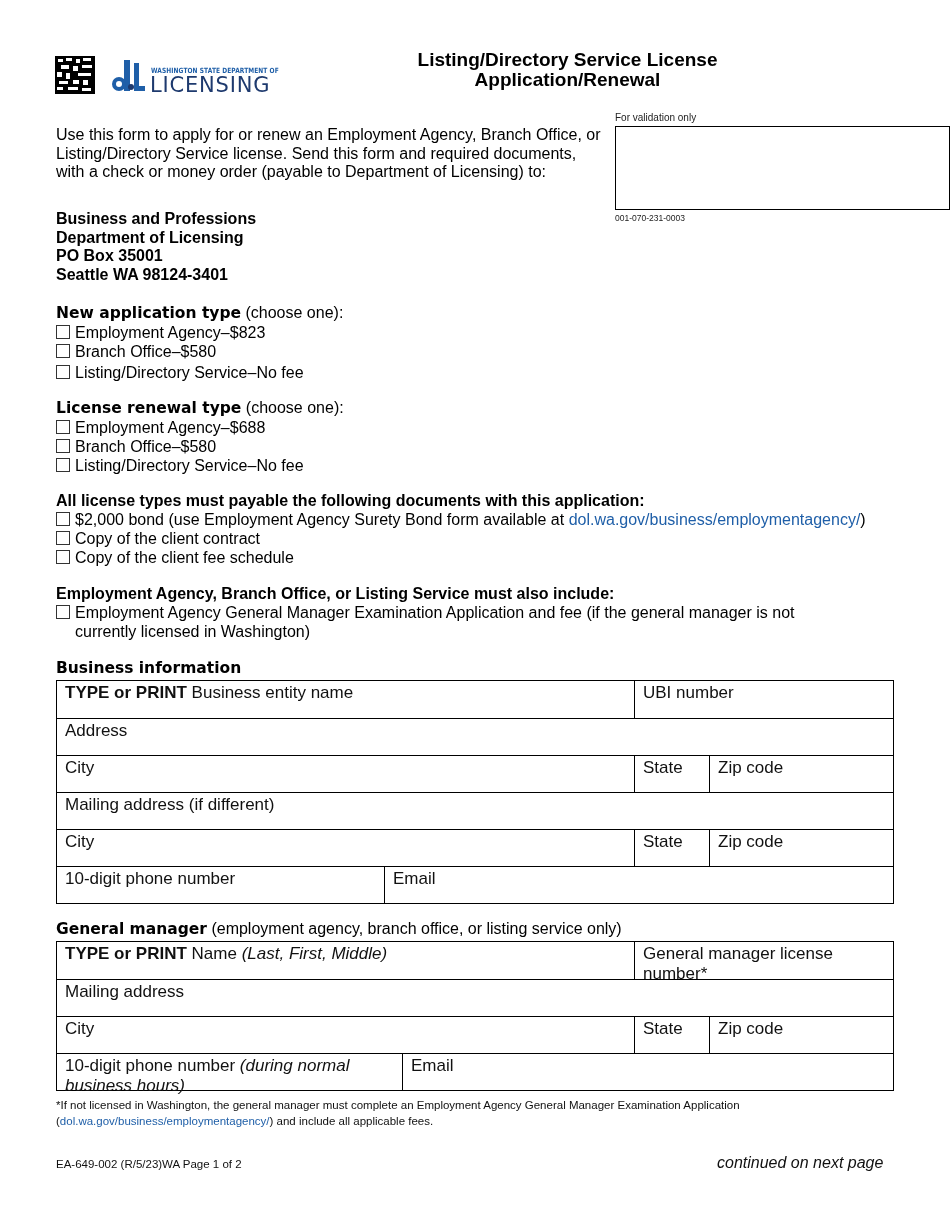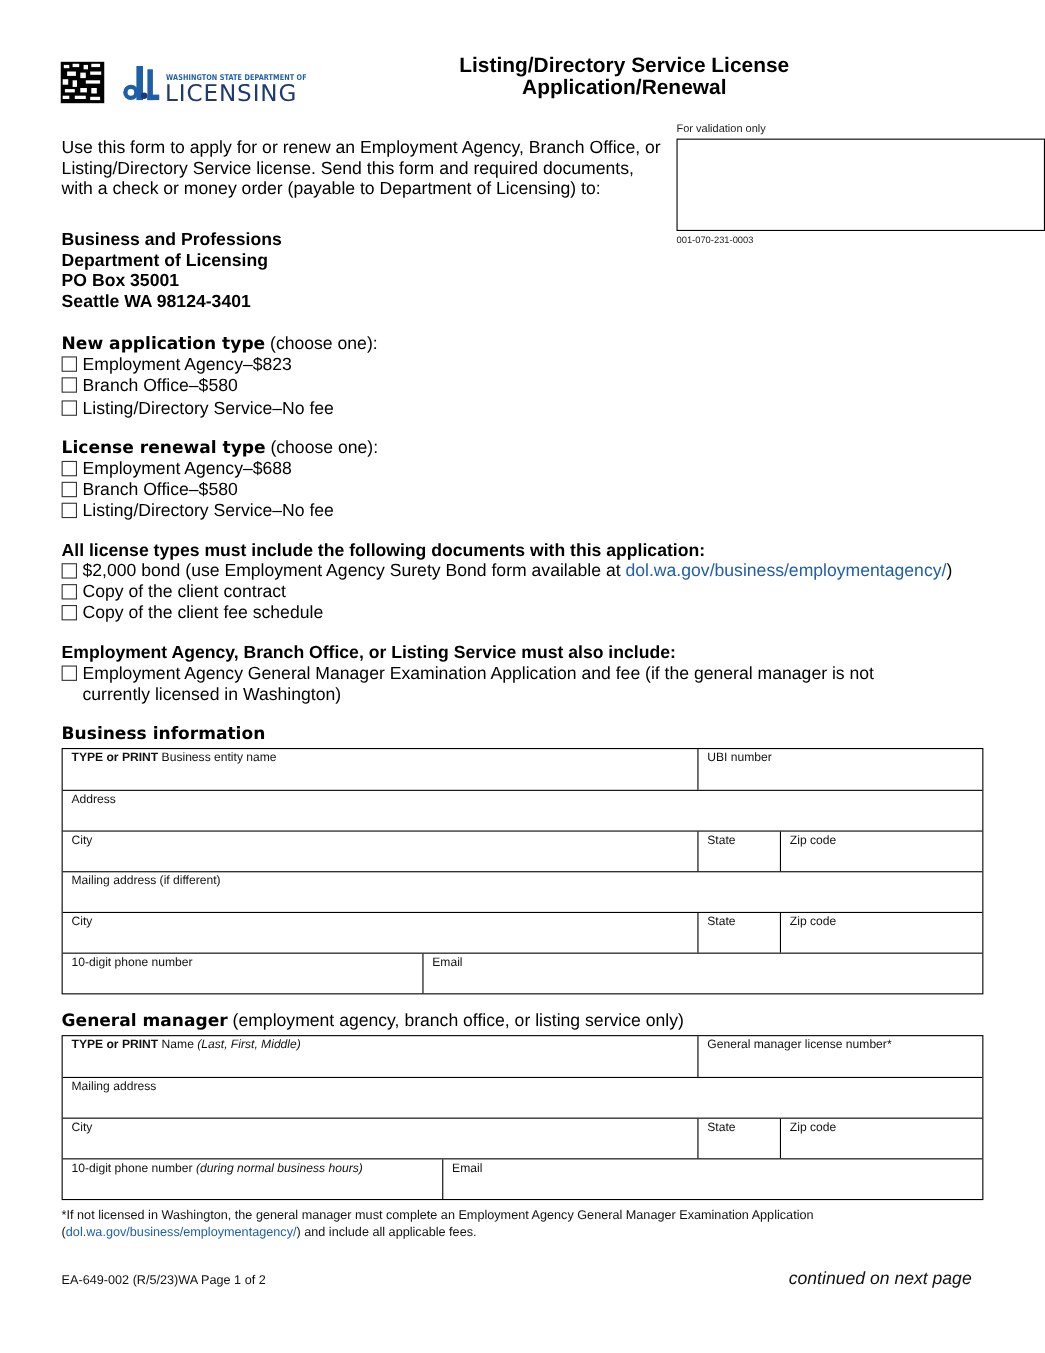--- a/index.html
+++ b/index.html
@@ -29,21 +29,21 @@
     .section-head.bold-all { font-weight: bold; }
 
     .cb-row { display: flex; align-items: flex-start; font-size: 16px; line-height: 19px; white-space: nowrap; }
     .cb { width: 14px; height: 14px; border: 1px solid #333; margin-top: 2px; margin-right: 5px; flex: none; background: #fff; }
     .link { color: #1f5fa8; text-decoration-color: #000; }
 
     
     .form-table { border: 1px solid #000; border-collapse: collapse; position: absolute; left: 56px; width: 838px; }
     .row { display: flex; height: 37px; border-top: 1px solid #000; }
     .row:first-child { border-top: none; }
-    .cell { height: 100%; border-left: 1px solid #000; padding: 2px 8px; font-size: 11px; color: #111; }
+    .cell { height: 100%; border-left: 1px solid #000; padding: 2px 8px; font-size: 17px; color: #111; }
     .cell:first-child { border-left: none; }
     .cell .b { font-weight: bold; }
     .cell .i { font-style: italic; }
 
     .footnote { left: 56px; top: 1097px; font-size: 11.5px; line-height: 16px; color: #111; }
     .footer-left { left: 56px; top: 1158px; font-size: 11.5px; color: #111; }
     .footer-right { left: 717px; top: 1154px; font-size: 16px; font-style: italic; color: #111; text-align: center; }
   </style>
 </head>
 <body>
@@ -130,21 +130,21 @@
     <span class="cb"></span>
     <span>Branch Office–$580</span>
   </div>
   <div class="cb-row">
     <span class="cb"></span>
     <span>Listing/Directory Service–No fee</span>
   </div>
 </div>
 
 <div class="abs" style="left:56px; top:491px;">
-  <div class="section-head bold-all">All license types must include the following documents with this application:</div>
+  <div class="section-head bold-all">All license types must payable the following documents with this application:</div>
   <div class="cb-row">
     <span class="cb"></span>
     <span><span>$2,000 bond (use Employment Agency Surety Bond form available at </span><span class="link">dol.wa.gov/business/employmentagency/</span><span>)</span></span>
   </div>
   <div class="cb-row">
     <span class="cb"></span>
     <span>Copy of the client contract</span>
   </div>
   <div class="cb-row">
     <span class="cb"></span>

